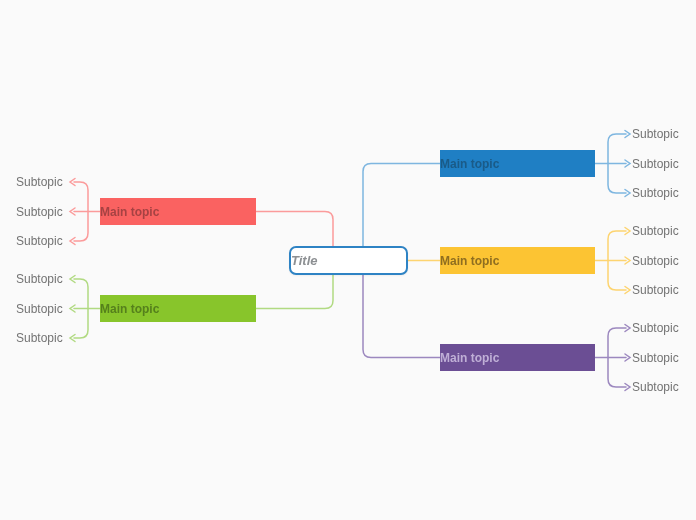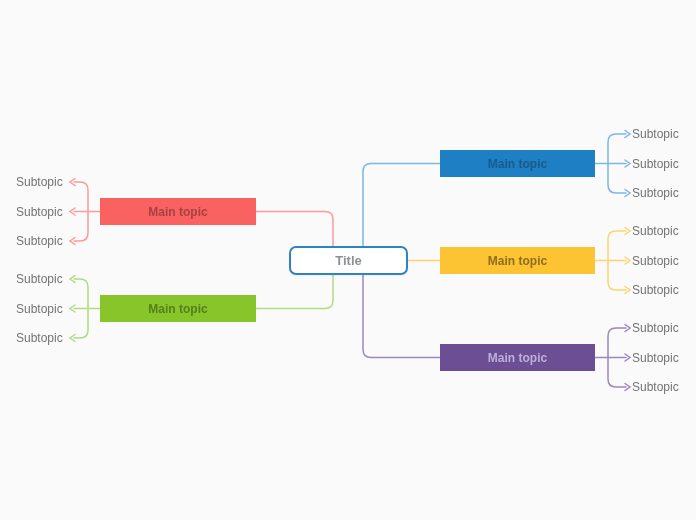--- a/index.html
+++ b/index.html
@@ -1,23 +1,23 @@
 <!DOCTYPE html>
 <html><head>
 <meta charset="utf-8">
 <style>
   html,body{margin:0;padding:0;}
   body{font-family:"Liberation Sans", sans-serif;}
   .canvas{position:relative;width:696px;height:520px;background:#fafafa;overflow:hidden;}
   .wires{position:absolute;left:0;top:0;width:696px;height:520px;}
-  .node{position:absolute;box-sizing:border-box;display:flex;align-items:center;justify-content:center;
+  .node{position:absolute;box-sizing:border-box;display:flex;align-items:center;justify-content:flex-start;
         font-size:12px;font-weight:bold;cursor:pointer;}
   .title-node{left:289px;top:246px;width:119px;height:29px;background:#ffffff;
         border:2px solid #2e83c4;border-radius:7px;color:#8d9093;font-size:13px;
-        box-shadow:0 1px 2px rgba(0,0,0,0.05);}
+        box-shadow:0 1px 2px rgba(0,0,0,0.05);font-style:italic;}
   .main{width:155px;height:27px;}
   .main-blue  {left:440px;top:150px;background:#1f7fc4;color:#1a5b88;}
   .main-yellow{left:440px;top:247px;background:#fcc433;color:#8f6e20;}
   .main-purple{left:440px;top:344px;background:#6b4e94;color:#bfafd6;}
   .main-red   {left:100px;top:198px;width:156px;background:#fa6261;color:#a64243;}
   .main-green {left:100px;top:295px;width:156px;background:#88c52b;color:#55801c;}
   .subtopic{position:absolute;height:18px;line-height:18px;font-size:12px;color:#737373;cursor:pointer;}
   .sub-right{left:632px;}
   .sub-left{left:16px;width:51px;text-align:left;}
 </style>

